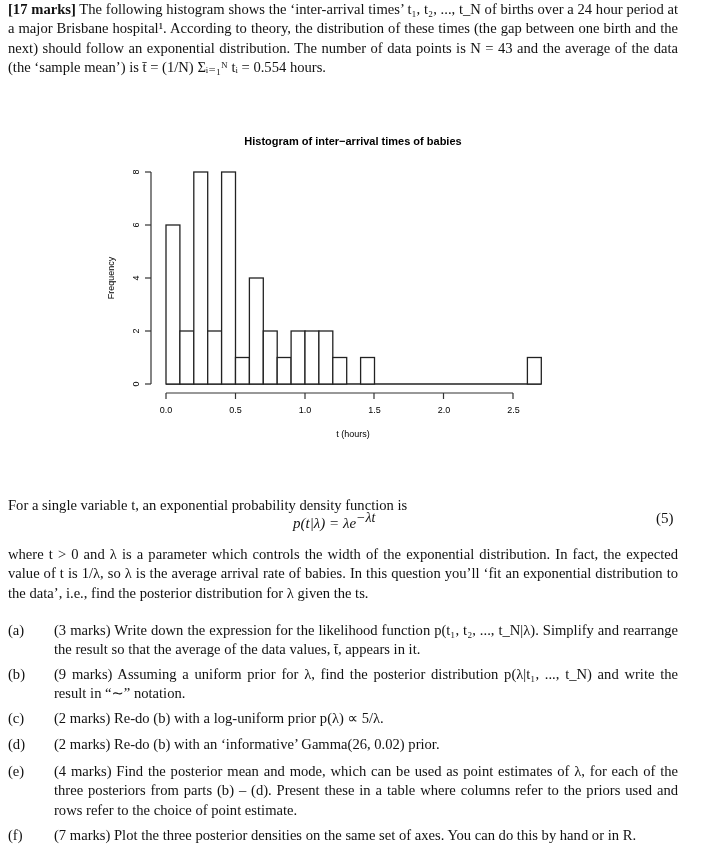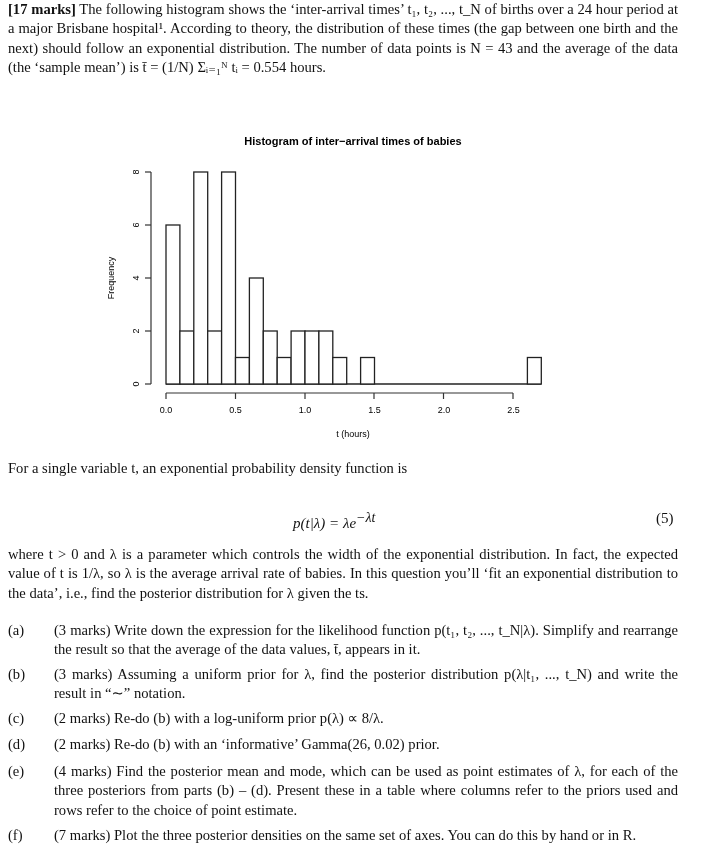--- a/index.html
+++ b/index.html
@@ -74,40 +74,40 @@
       <text x="235.5" y="413">0.5</text>
       <text x="305" y="413">1.0</text>
       <text x="374.5" y="413">1.5</text>
       <text x="444" y="413">2.0</text>
       <text x="513.5" y="413">2.5</text>
     </g>
   <text x="353" y="437" font-size="9" text-anchor="middle">t (hours)</text>
   <text x="0" y="0" font-size="9" text-anchor="middle" transform="translate(114,278) rotate(-90)">Frequency</text>
 </svg>
 
-<div class="para" style="top:459px;font-family:Liberation Serif, serif;">For a single variable t, an exponential probability density function is</div>
+<div class="para" style="top:496px;font-family:Liberation Serif, serif;">For a single variable t, an exponential probability density function is</div>
 
 <div class="eq">
   <span class="formula"><span>p(t|λ) = λe</span><sup style="font-size:14px;">−λt</sup></span>
   <span class="eqnum">(5)</span>
 </div>
 
 <div class="para" style="top:545px;">where t &gt; 0 and λ is a parameter which controls the width of the exponential distribution. In fact, the expected value of t is 1/λ, so λ is the average arrival rate of babies. In this question you’ll ‘fit an exponential distribution to the data’, i.e., find the posterior distribution for λ given the ts.</div>
 
 <div class="item" style="top:621px;">
     <span class="lbl">(a)</span>
     <span class="txt">(3 marks) Write down the expression for the likelihood function p(t₁, t₂, ..., t_N|λ). Simplify and rearrange the result so that the average of the data values, t̄, appears in it.</span>
   </div>
 <div class="item" style="top:665px;">
     <span class="lbl">(b)</span>
-    <span class="txt">(3 marks) Assuming a uniform prior for λ, find the posterior distribution p(λ|t₁, ..., t_N) and write the result in “∼” notation.</span>
+    <span class="txt">(9 marks) Assuming a uniform prior for λ, find the posterior distribution p(λ|t₁, ..., t_N) and write the result in “∼” notation.</span>
   </div>
 <div class="item" style="top:709px;">
     <span class="lbl">(c)</span>
-    <span class="txt">(2 marks) Re-do (b) with a log-uniform prior p(λ) ∝ 8/λ.</span>
+    <span class="txt">(2 marks) Re-do (b) with a log-uniform prior p(λ) ∝ 5/λ.</span>
   </div>
 <div class="item" style="top:735px;">
     <span class="lbl">(d)</span>
     <span class="txt">(2 marks) Re-do (b) with an ‘informative’ Gamma(26, 0.02) prior.</span>
   </div>
 <div class="item" style="top:762px;">
     <span class="lbl">(e)</span>
     <span class="txt">(4 marks) Find the posterior mean and mode, which can be used as point estimates of λ, for each of the three posteriors from parts (b) – (d). Present these in a table where columns refer to the priors used and rows refer to the choice of point estimate.</span>
   </div>
 <div class="item" style="top:826px;">

